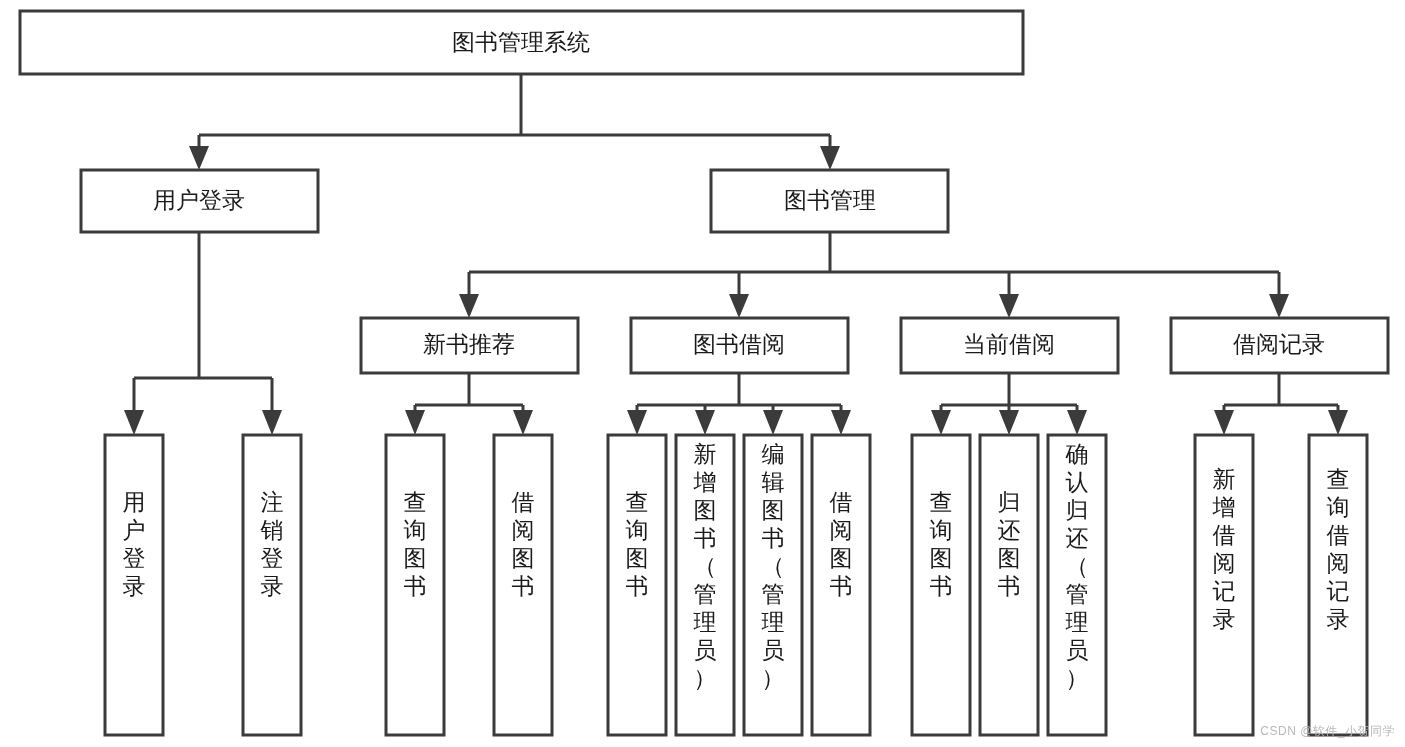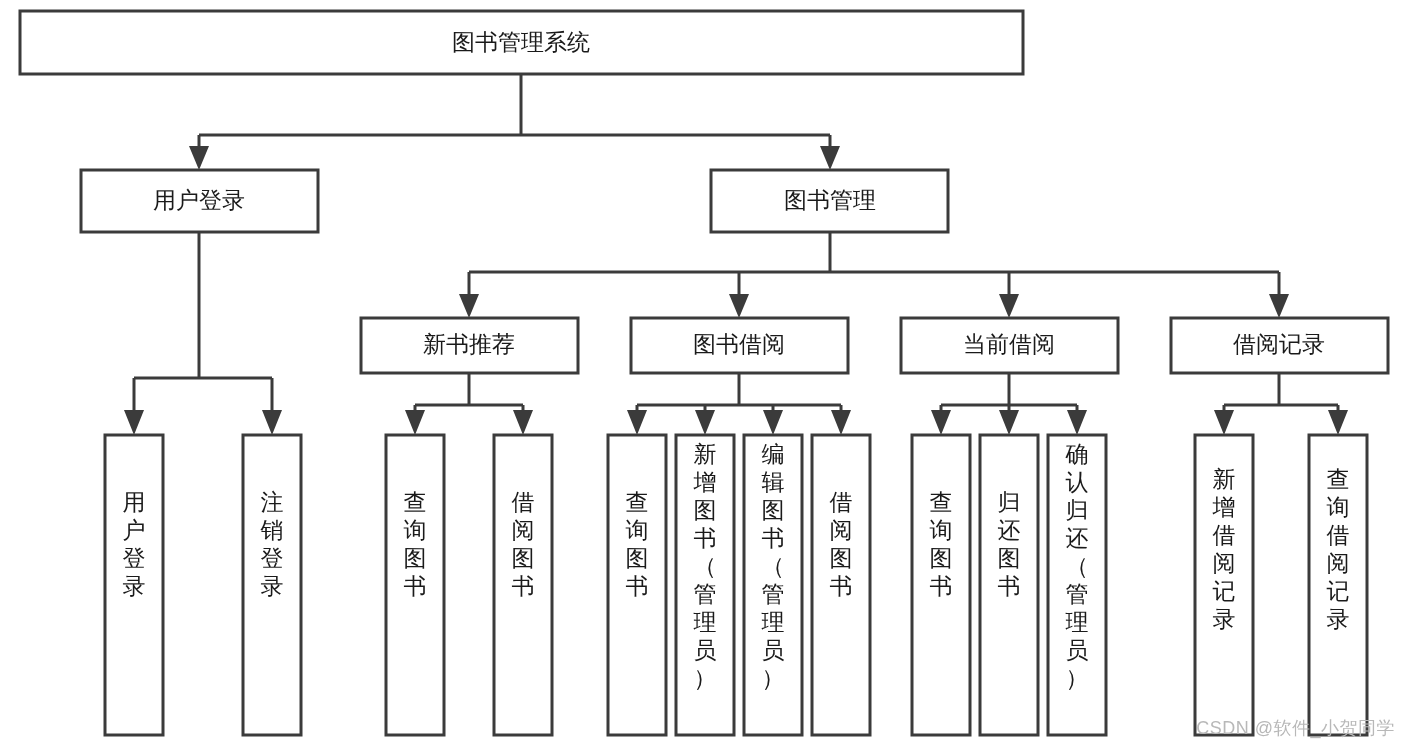--- a/index.html
+++ b/index.html
@@ -51,21 +51,21 @@
     font-family: "Liberation Sans", "DejaVu Sans", sans-serif;
     font-size: 23px;
     fill: #1a1a1a;
     text-anchor: middle;
   }
   .watermark {
     position: absolute;
     right: 10px;
     bottom: 7px;
     font-family: "Liberation Sans", "DejaVu Sans", sans-serif;
-    font-size: 18px;
+    font-size: 12px;
     color: #b8b8b8;
     letter-spacing: 0.5px;
     white-space: nowrap;
     user-select: none;
   }
 </style>
 </head>
 <body>
 
 <div id="diagram-root">

